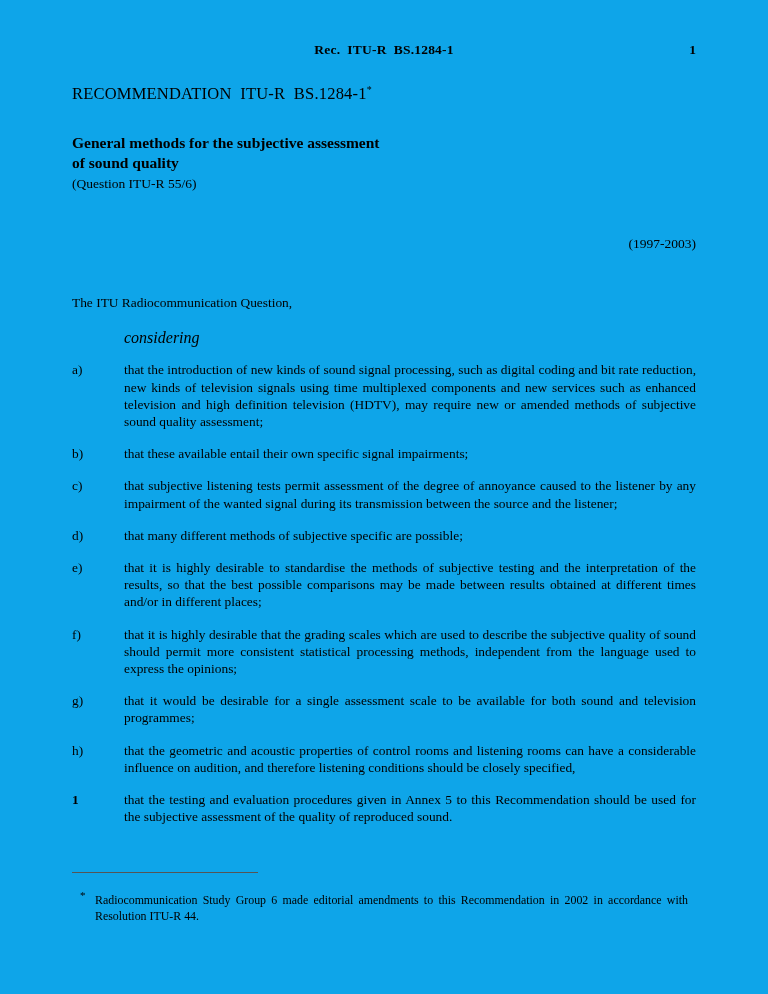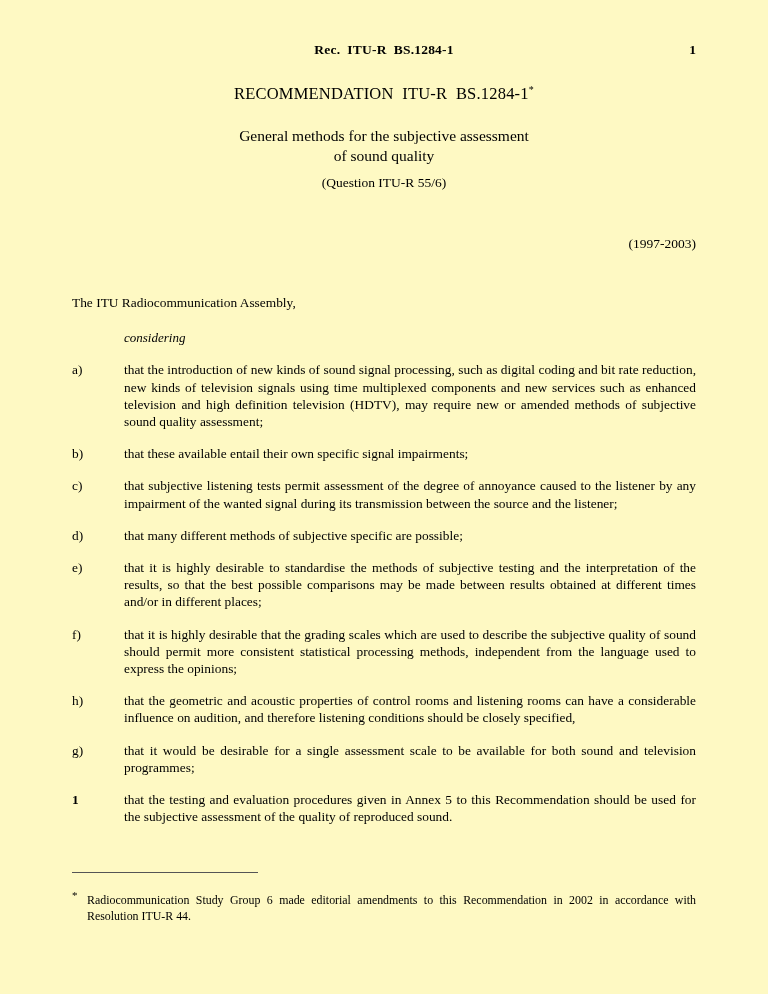--- a/index.html
+++ b/index.html
@@ -9,21 +9,21 @@
   }
   body {
     font-family: "Liberation Serif", "DejaVu Serif", serif;
     color: #000000;
   }
   .page {
     position: relative;
     width: 768px;
     height: 994px;
     margin: 0 auto;
-    background: #fef9c3;
+    background: #0ea5e9;
     overflow: hidden;
     box-sizing: border-box;
   }
 
   
   .run-head {
     position: absolute;
     left: 72px;
     right: 72px;
     top: 42px;
@@ -46,42 +46,42 @@
     font-weight: bold;
     font-size: 13.5px;
   }
 
   
   .title-block {
     position: absolute;
     left: 72px;
     right: 72px;
     top: 84px;
-    text-align: center;
+    text-align: left;
   }
   .rec-number {
     font-size: 16.5px;
     font-weight: normal;
     letter-spacing: 0.2px;
     white-space: pre;
     line-height: 1.25;
   }
   .rec-number .star {
     font-size: 10px;
     vertical-align: super;
     line-height: 0;
   }
   .rec-title {
-    margin-top: 21px;
+    margin-top: 28px;
     font-size: 15.5px;
-    font-weight: normal;
+    font-weight: bold;
     line-height: 1.32;
   }
   .rec-question {
-    margin-top: 8px;
+    margin-top: 2px;
     font-size: 13.5px;
     font-weight: normal;
   }
 
   
   .date-line {
     position: absolute;
     left: 72px;
     right: 72px;
     top: 228px;
@@ -100,21 +100,21 @@
     line-height: 17.2px;
   }
   .lead-in {
     margin: 0 0 0 0;
     text-align: left;
   }
   .section-kw {
     margin: 18px 0 0 0;
     padding-left: 52px;
     font-style: italic;
-    font-size: 13px;
+    font-size: 16px;
   }
   .para {
     margin: 15px 0 0 0;
     text-align: justify;
     text-justify: inter-word;
     padding-left: 52px;
     text-indent: -52px;
     font-family: Liberation Serif, serif;
   }
   .para .mk {
@@ -139,21 +139,21 @@
     border-top: 1px solid #555555;
     margin: 0 0 19px 0;
   }
   .footnote {
     font-size: 11.9px;
     line-height: 16px;
     text-align: justify;
     text-justify: inter-word;
     padding-left: 15px;
     text-indent: -15px;
-    margin: 0;
+    margin: 8px;
   }
   .footnote .fn-mk {
     display: inline-block;
     width: 15px;
     text-indent: 0;
     vertical-align: baseline;
   }
   .footnote .fn-mk span {
     font-size: 11px;
     vertical-align: super;
@@ -174,39 +174,39 @@
     <div class="rec-number"><span>RECOMMENDATION  ITU-R  BS.1284-1</span><span class="star">*</span></div>
     <div class="rec-title" style="white-space: pre-line;">General methods for the subjective assessment
 of sound quality</div>
     <div class="rec-question">(Question ITU-R 55/6)</div>
   </div>
 
   <div class="date-line">(1997-2003)</div>
 
   <div class="body-col">
 
-    <p class="lead-in">The ITU Radiocommunication Assembly,</p>
+    <p class="lead-in">The ITU Radiocommunication Question,</p>
 
     <p class="section-kw">considering</p>
 
     <p class="para"><span class="mk">a)</span><span>that the introduction of new kinds of sound signal processing, such as digital coding and bit rate reduction, new kinds of television signals using time multiplexed components and new services such as enhanced television and high definition television (HDTV), may require new or amended methods of subjective sound quality assessment;</span></p>
 
     <p class="para"><span class="mk">b)</span><span>that these available entail their own specific signal impairments;</span></p>
 
     <p class="para"><span class="mk">c)</span><span>that subjective listening tests permit assessment of the degree of annoyance caused to the listener by any impairment of the wanted signal during its transmission between the source and the listener;</span></p>
 
     <p class="para"><span class="mk">d)</span><span>that many different methods of subjective specific are possible;</span></p>
 
     <p class="para"><span class="mk">e)</span><span>that it is highly desirable to standardise the methods of subjective testing and the interpretation of the results, so that the best possible comparisons may be made between results obtained at different times and/or in different places;</span></p>
 
     <p class="para"><span class="mk">f)</span><span>that it is highly desirable that the grading scales which are used to describe the subjective quality of sound should permit more consistent statistical processing methods, independent from the language used to express the opinions;</span></p>
 
+    <p class="para"><span class="mk">g)</span><span>that it would be desirable for a single assessment scale to be available for both sound and television programmes;</span></p>
+
     <p class="para"><span class="mk">h)</span><span>that the geometric and acoustic properties of control rooms and listening rooms can have a considerable influence on audition, and therefore listening conditions should be closely specified,</span></p>
-
-    <p class="para"><span class="mk">g)</span><span>that it would be desirable for a single assessment scale to be available for both sound and television programmes;</span></p>
 
 
     <p class="para numbered"><span class="mk">1</span><span>that the testing and evaluation procedures given in Annex 5 to this Recommendation should be used for the subjective assessment of the quality of reproduced sound.</span></p>
 
   </div>
 
   <div class="footnote-area">
     <div class="footnote-rule"></div>
     <p class="footnote"><span class="fn-mk"><span>*</span></span><span>Radiocommunication Study Group 6 made editorial amendments to this Recommendation in 2002 in accordance with Resolution ITU-R 44.</span></p>
   </div>

